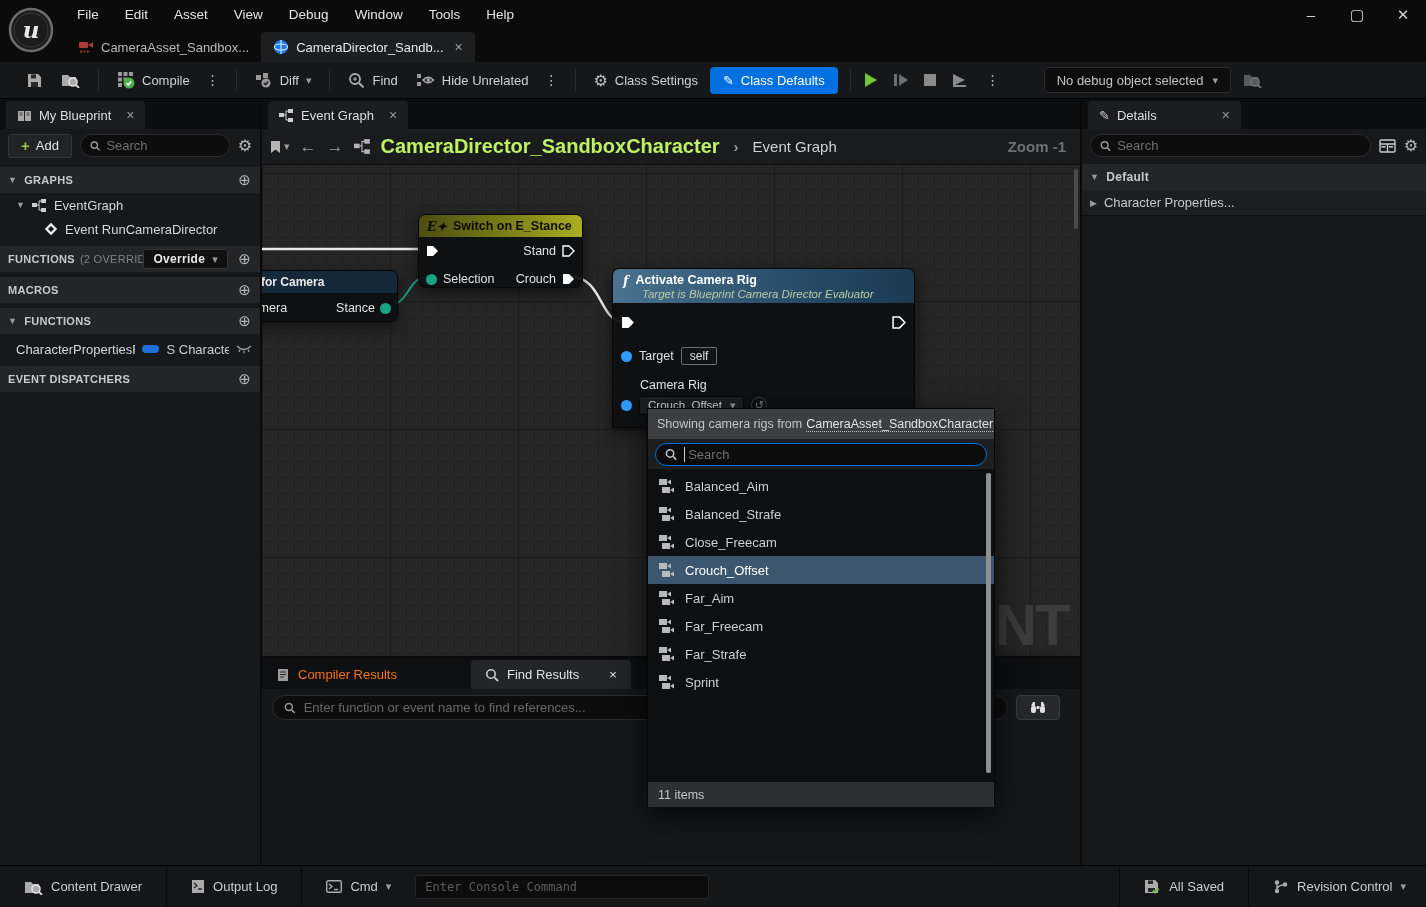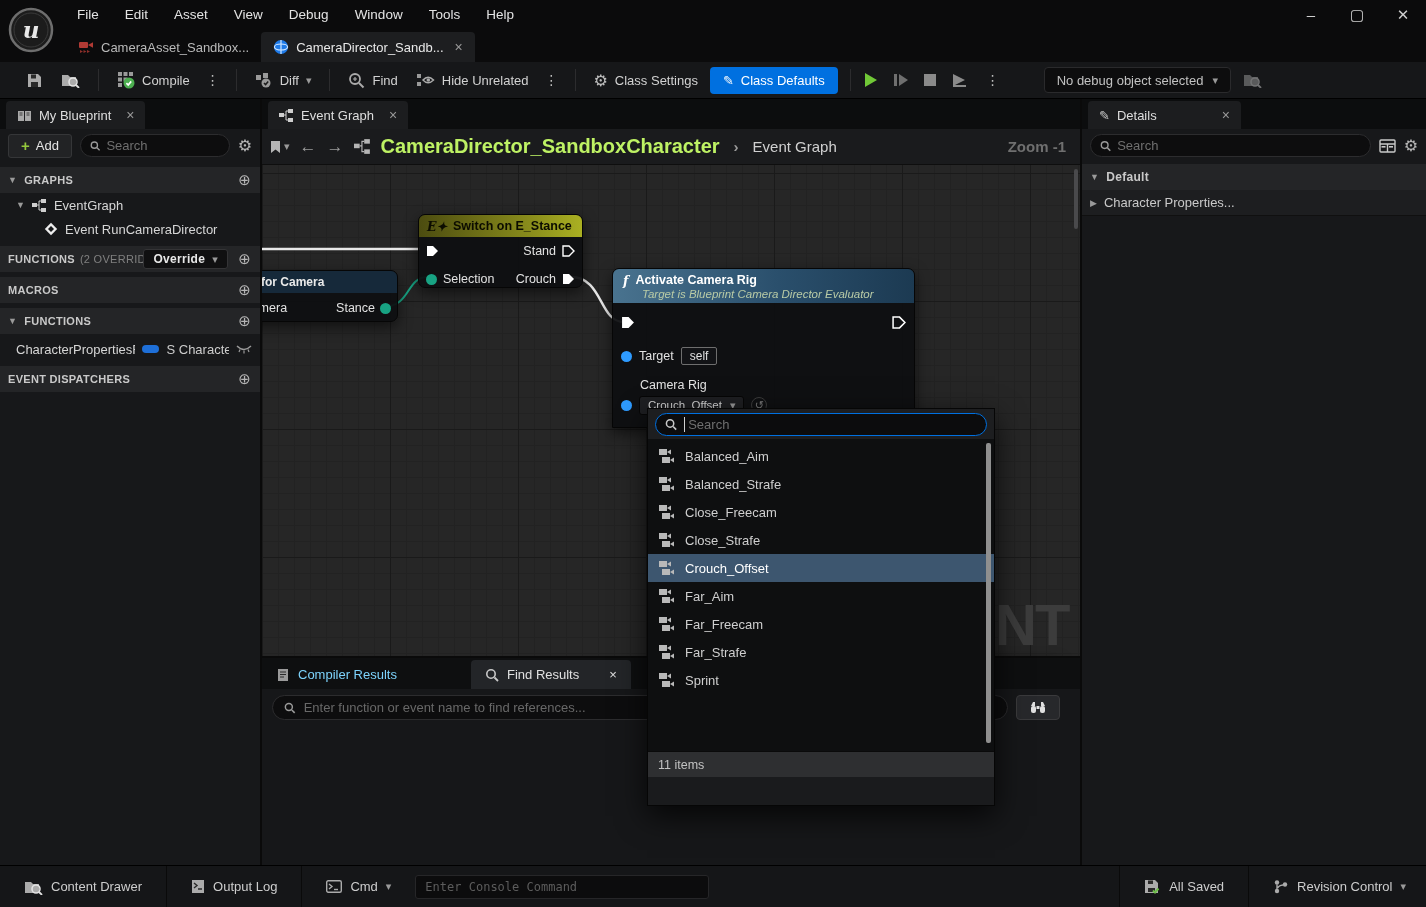--- a/index.html
+++ b/index.html
@@ -92,21 +92,21 @@
   .pin-dot { width:11px; height:11px; border-radius:50%; flex:none; }
   .teal { background:#18a383; }
   .bluep { background:#2e9bff; }
   .self-box { border:1px solid #6e6e6e; border-radius:2px; padding:0 8px; height:18px; line-height:17px; color:#e0e0e0; font-size:12px; background:#121316; }
   .rig-dd { display:flex; align-items:center; gap:8px; background:#1e1f22; border:1px solid #060606; border-radius:3px; height:19px; padding:0 8px; font-size:11.5px; color:#d6d6d6; }
   .reset-ic { width:16px; height:16px; border-radius:50%; color:#7d7d7d; font-size:11px; line-height:15px; text-align:center; border:1px solid #3c3c3c; }
 
   
   .results { position:absolute; left:0; top:557px; width:818px; height:209px; background:#161719; border-top:2px solid #0a0a0a; }
   .rtabs { height:31px; background:#0e0f10; display:flex; align-items:flex-end; }
-  .rtab { display:flex; align-items:center; gap:8px; height:29px; padding:0 14px; font-size:13px; color:#7dd3fc; }
+  .rtab { display:flex; align-items:center; gap:8px; height:29px; padding:0 14px; font-size:13px; color:#f97316; }
   .rtab.active { background:#232528; color:#e0e0e0; border-radius:4px 4px 0 0; }
   .find-row { display:flex; align-items:center; gap:8px; padding:6px 10px; }
   .find-pill { flex:none; width:736px; display:flex; align-items:center; gap:8px; background:#0d0d0e; border:1px solid #2c2c2e; border-radius:13px; height:25px; padding:0 11px; }
   .find-pill input { background:transparent; border:0; outline:0; color:#cfcfcf; width:100%; font-size:13px; font-family:inherit; }
   .find-pill input::placeholder { color:#686868; }
   .binoc-btn { width:44px; height:25px; background:#27282b; border:1px solid #3a3a3c; border-radius:4px; display:flex; align-items:center; justify-content:center; }
 
   
   .details-panel { position:absolute; left:1080px; top:0; width:346px; height:766px; background:#17181a; border-left:2px solid #0a0a0a; }
   .dt-toolbar { display:flex; align-items:center; gap:8px; padding:5px 8px; height:33px; }
@@ -602,20 +602,24 @@
         <span>Default</span>
       </div>
       <div class="tree-row" style="height:26px; border-bottom:1px solid #101010; background:#1d1e20;">
         <span class="caret" style="font-size:9px; color:#9a9a9a;">▶</span>
         <span style="color:#c9c9c9;">Character Properties...</span>
       </div>
     </aside>
   </div>
 
   <div class="rig-popup">
+    <div class="pop-head">
+      <span>Showing camera rigs from</span>
+      <b>CameraAsset_SandboxCharacter</b>
+    </div>
     <div class="pop-search">
       <span class="pop-pill">
         <svg width="13" height="13" viewBox="0 0 12 12">
             <circle cx="5" cy="5" r="3.6" fill="none" stroke="#c9c9c9" stroke-width="1.5"></circle>
             <path d="M8 8 L11 11" stroke="#c9c9c9" stroke-width="1.6"></path>
           </svg>
         <input placeholder="Search" style="">
       </span>
     </div>
     <div class="pop-list" id="rig-list">
@@ -651,33 +655,20 @@
             <svg width="18" height="17" viewBox="0 0 18 17">
               <g fill="#b9b9b9">
                 <rect x="1" y="1" width="8" height="6"></rect>
                 <path d="M9 4 L13 1.4 V6.6 Z"></path>
                 <rect x="4" y="9" width="8" height="6"></rect>
                 <path d="M12 12 L16 9.4 V14.6 Z"></path>
               </g>
             </svg>
           </span>
           <span>Close_Freecam</span>
-        </div>
-        <div class="pop-row">
-          <span>
-            <svg width="18" height="17" viewBox="0 0 18 17">
-              <g fill="#b9b9b9">
-                <rect x="1" y="1" width="8" height="6"></rect>
-                <path d="M9 4 L13 1.4 V6.6 Z"></path>
-                <rect x="4" y="9" width="8" height="6"></rect>
-                <path d="M12 12 L16 9.4 V14.6 Z"></path>
-              </g>
-            </svg>
-          </span>
-          <span>Close_Strafe</span>
         </div>
         <div class="pop-row sel">
           <span>
             <svg width="18" height="17" viewBox="0 0 18 17">
               <g fill="#b9b9b9">
                 <rect x="1" y="1" width="8" height="6"></rect>
                 <path d="M9 4 L13 1.4 V6.6 Z"></path>
                 <rect x="4" y="9" width="8" height="6"></rect>
                 <path d="M12 12 L16 9.4 V14.6 Z"></path>
               </g>

